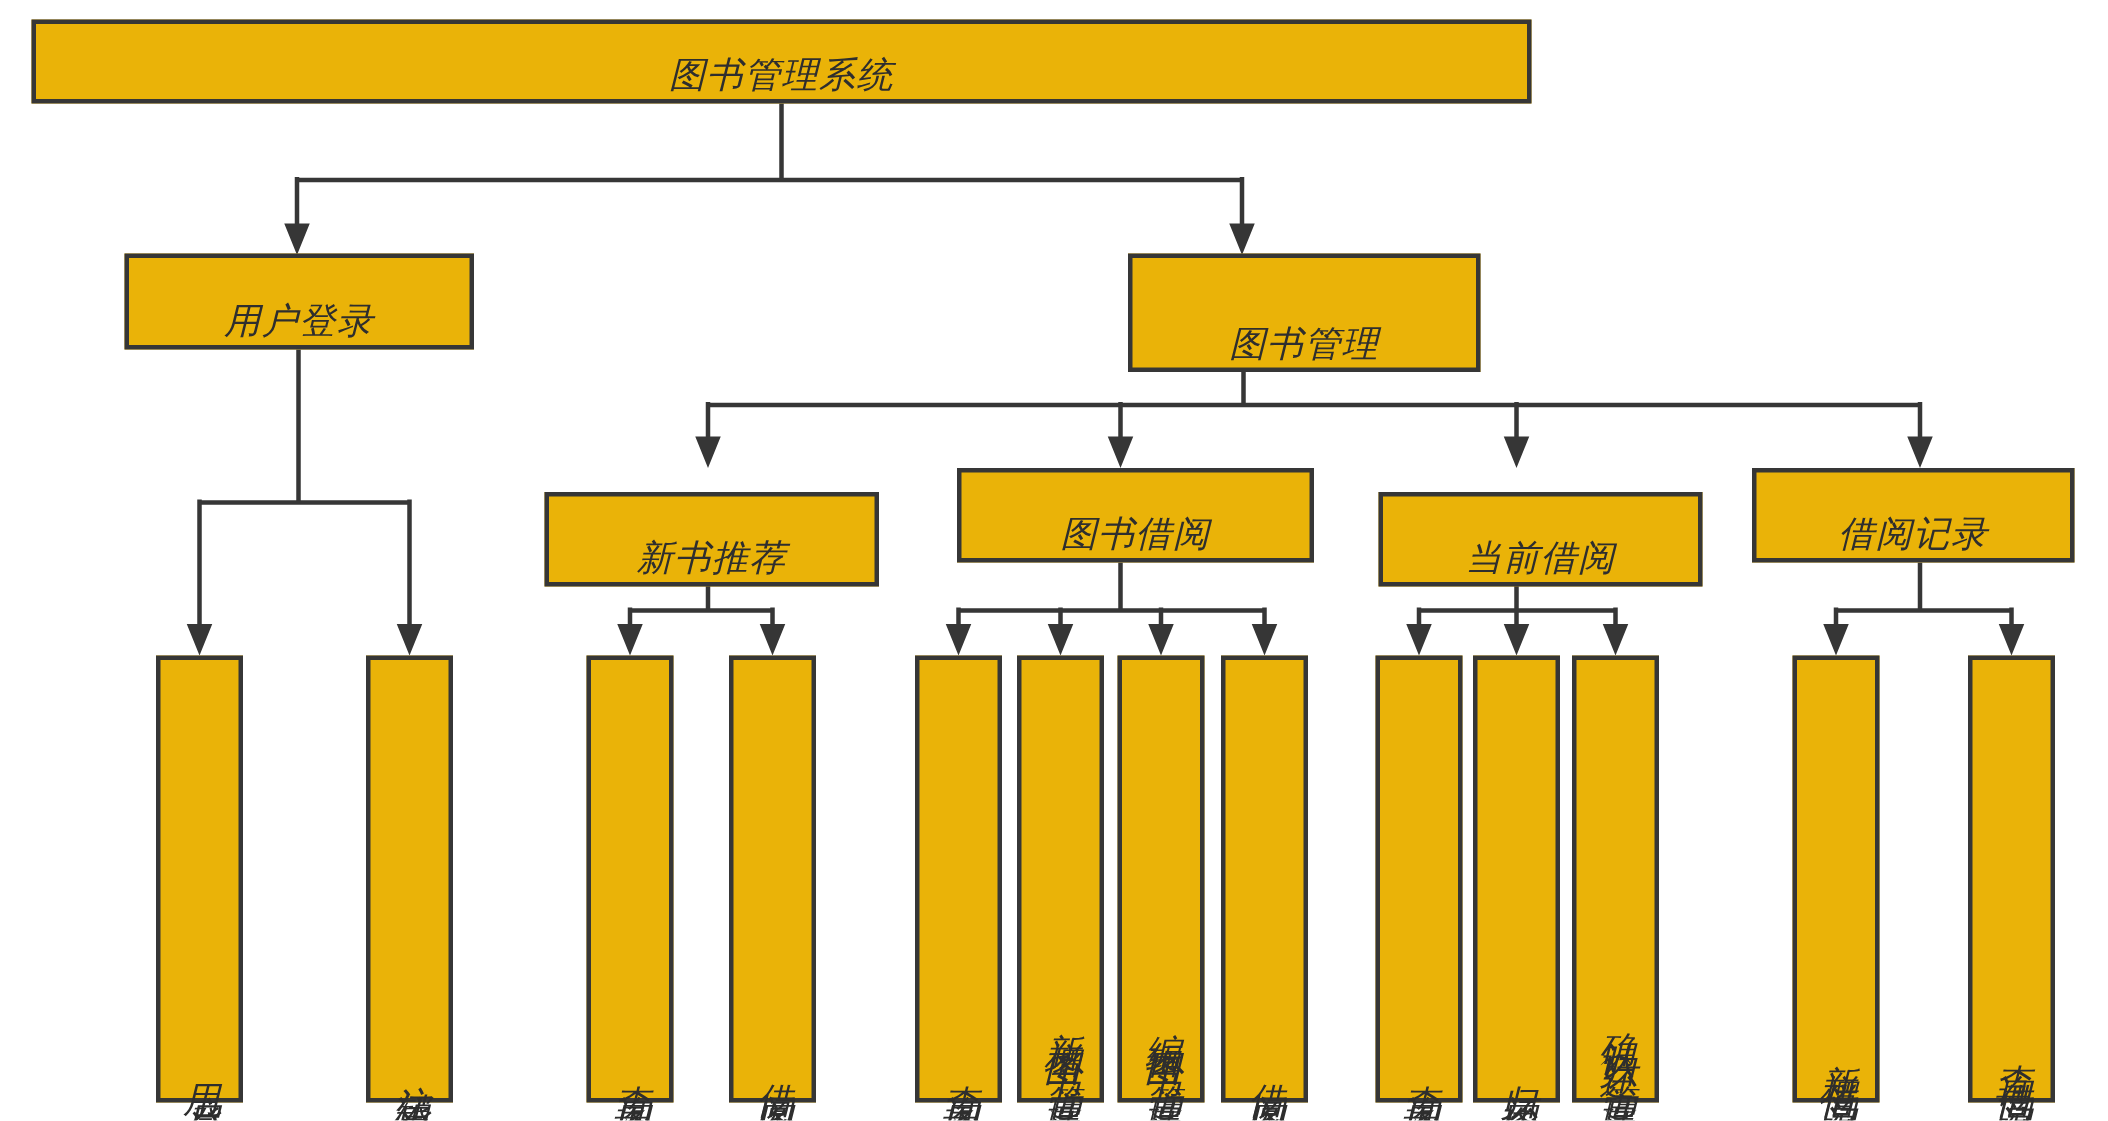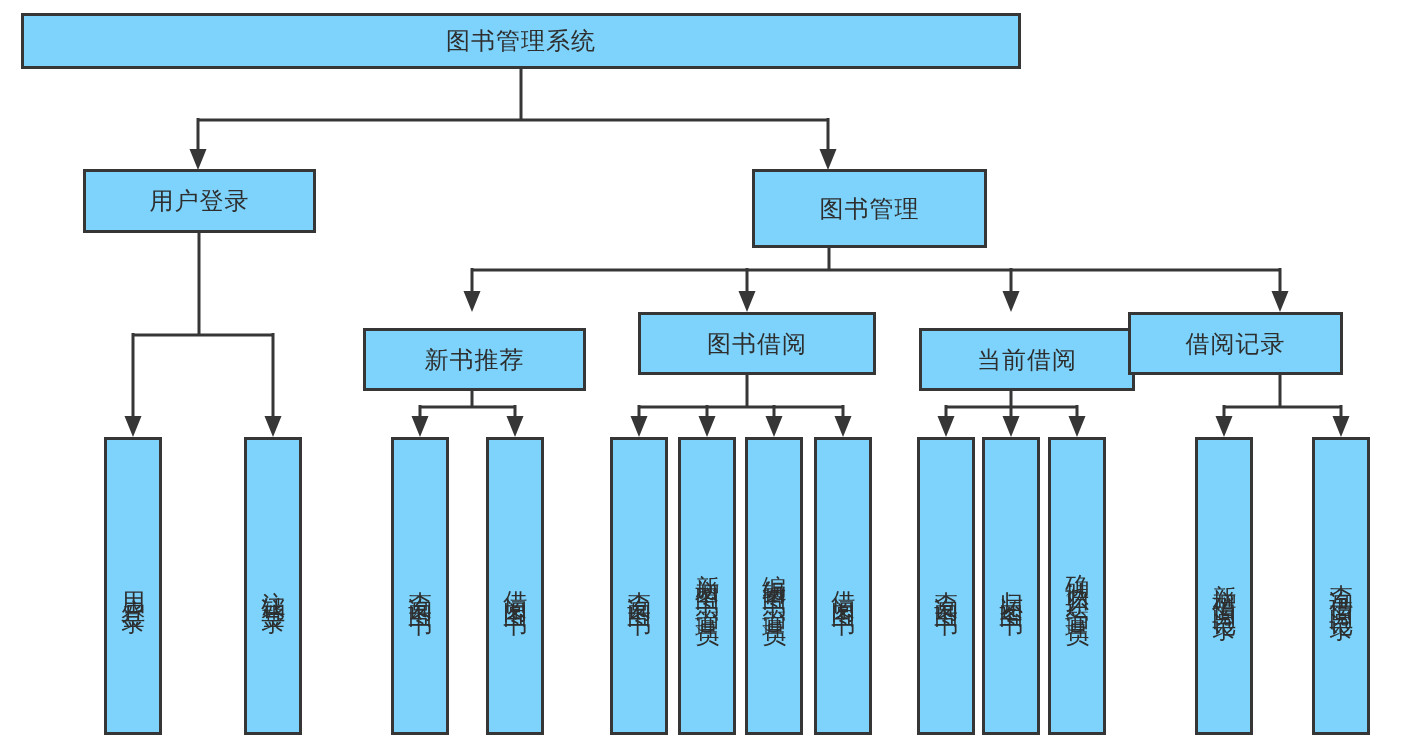--- a/index.html
+++ b/index.html
@@ -27,25 +27,26 @@
     stroke: #363636;
     stroke-width: 3;
   }
   .ah {
     fill: #363636;
     stroke: none;
   }
   .box {
     position: absolute;
     box-sizing: border-box;
-    background: #7dd3fc;
+    background: #eab308;
     border: 3px solid #363636;
     display: flex;
-    align-items: center;
+    align-items: flex-end;
     justify-content: center;
+    font-style: italic;
   }
   .hlabel {
     font-size: 24px;
     letter-spacing: 1px;
     white-space: nowrap;
   }
   .vlabel {
     writing-mode: vertical-rl;
     text-orientation: mixed;
     font-size: 24px;
@@ -113,21 +114,21 @@
 
   <div class="box" style="left:363px; top:328px; width:223px; height:63px;">
     <span class="hlabel">新书推荐</span>
   </div>
   <div class="box" style="left:638px; top:312px; width:238px; height:63px;">
     <span class="hlabel">图书借阅</span>
   </div>
   <div class="box" style="left:903px; top:328px; width:216px; height:63px;margin-left:16px;">
     <span class="hlabel">当前借阅</span>
   </div>
-  <div class="box" style="left:1128px; top:312px; width:215px; height:63px;">
+  <div class="box" style="left:1168px; top:312px; width:215px; height:63px;">
     <span class="hlabel">借阅记录</span>
   </div>
 
   <div class="box" style="left:104px; top:437px; width:58px; height:298px;">
     <span class="vlabel">用户登录</span>
   </div>
   <div class="box" style="left:244px; top:437px; width:58px; height:298px;">
     <span class="vlabel">注销登录</span>
   </div>
 

